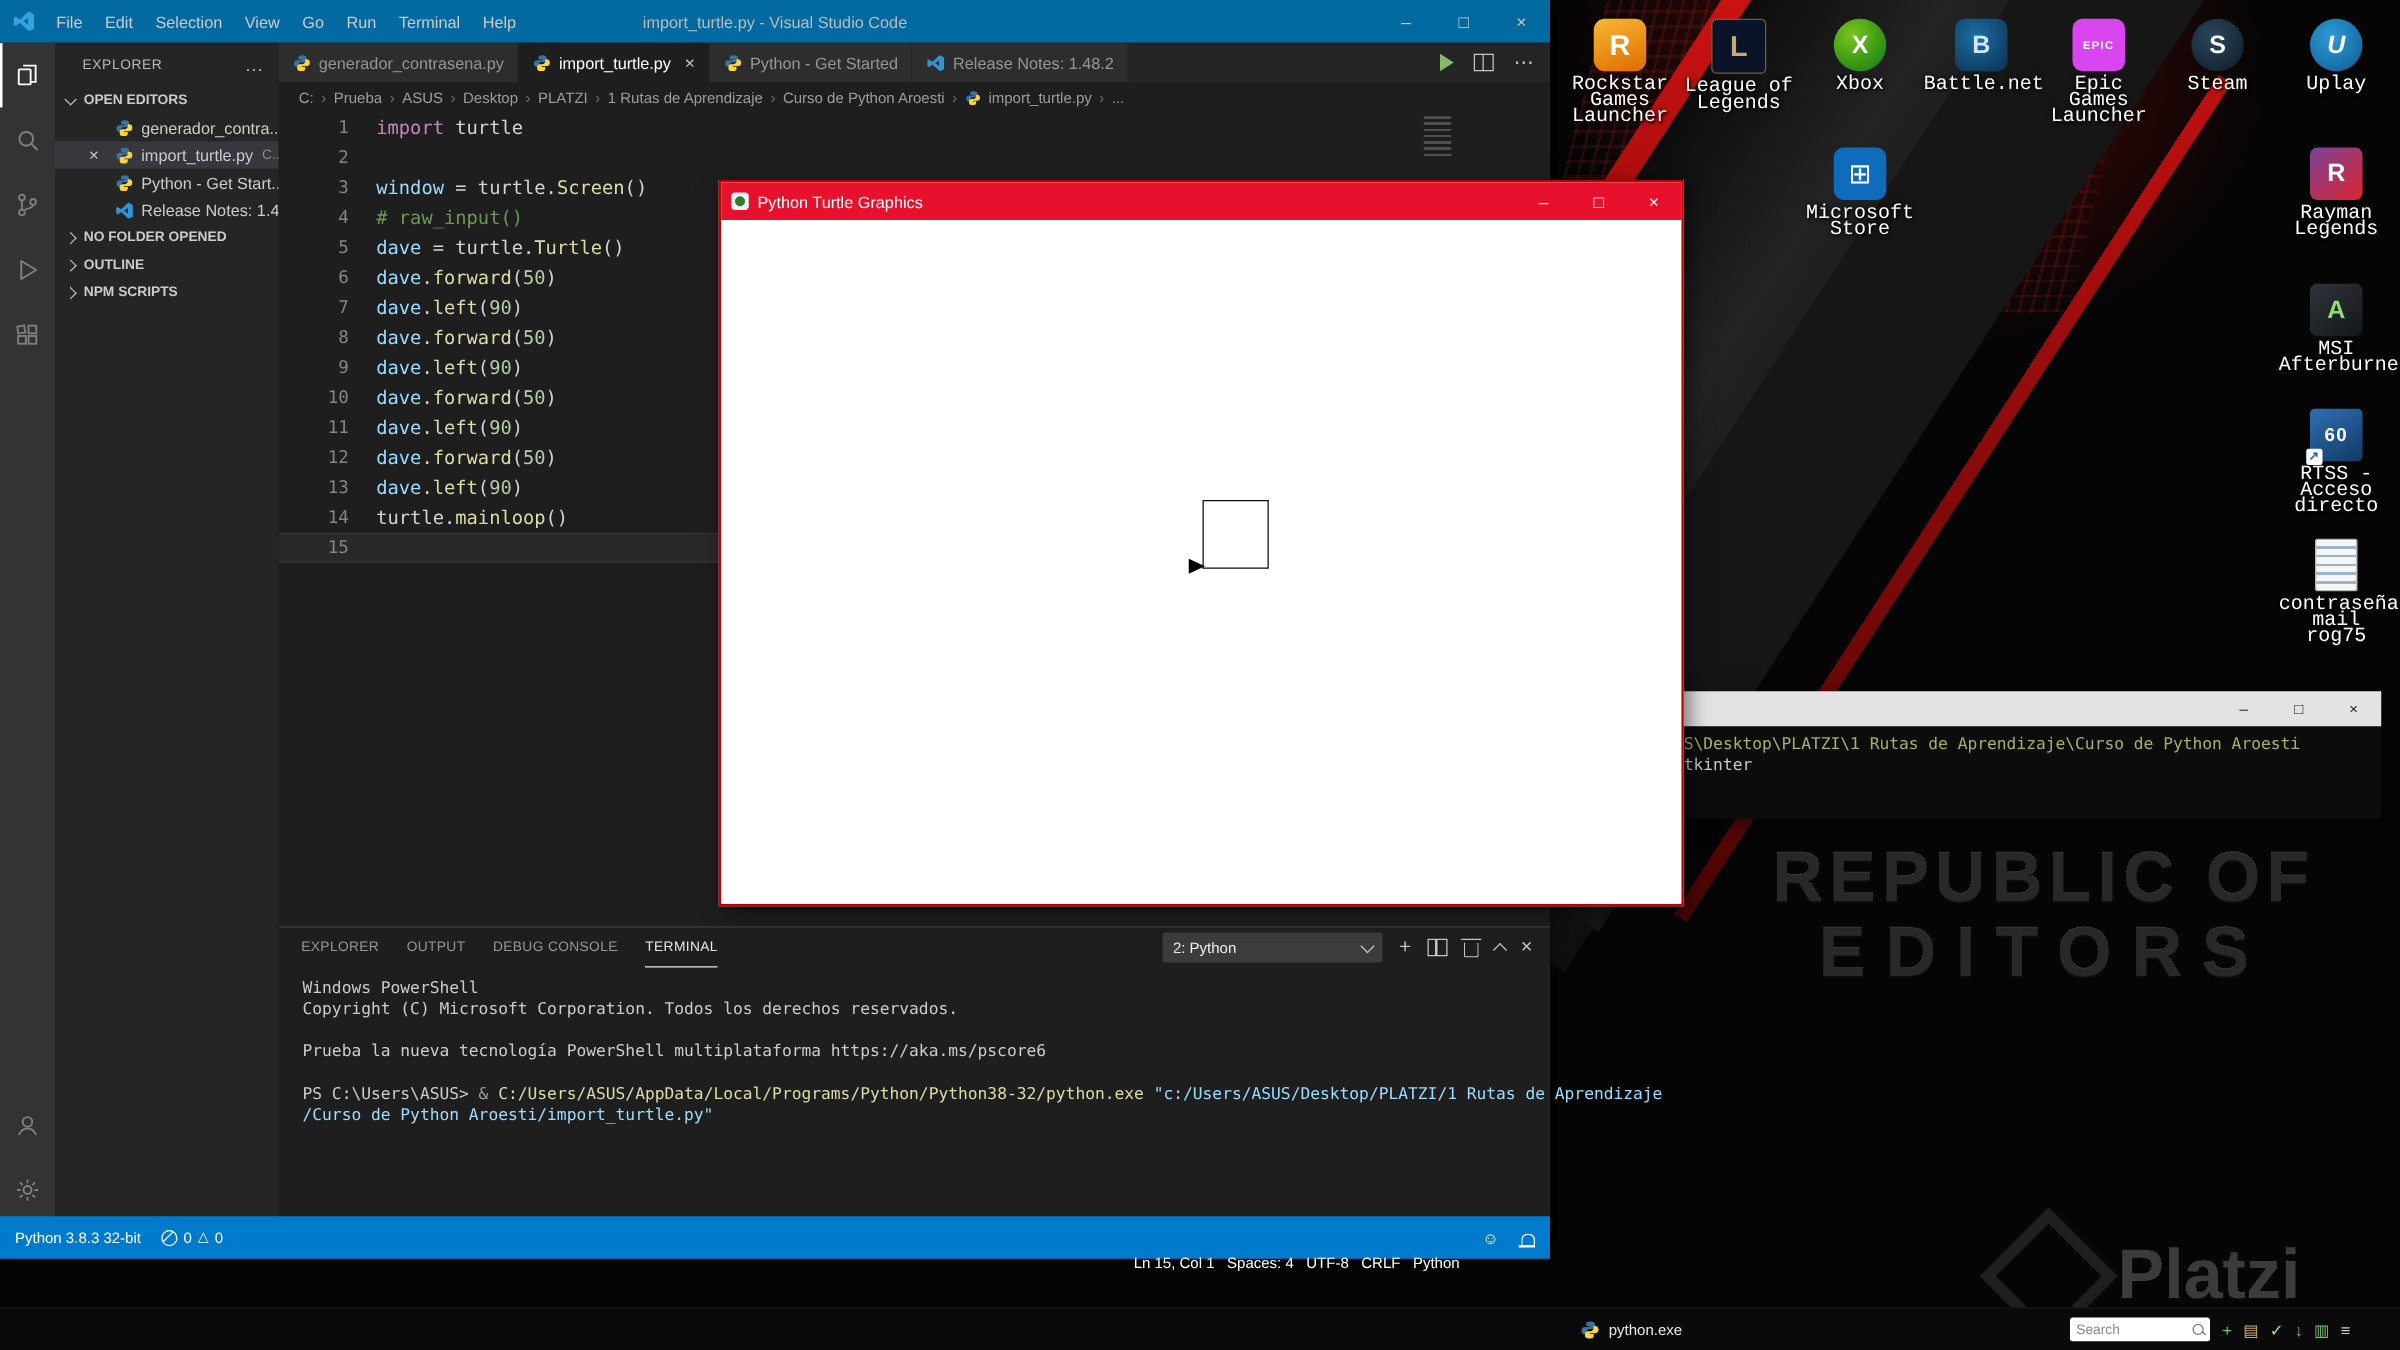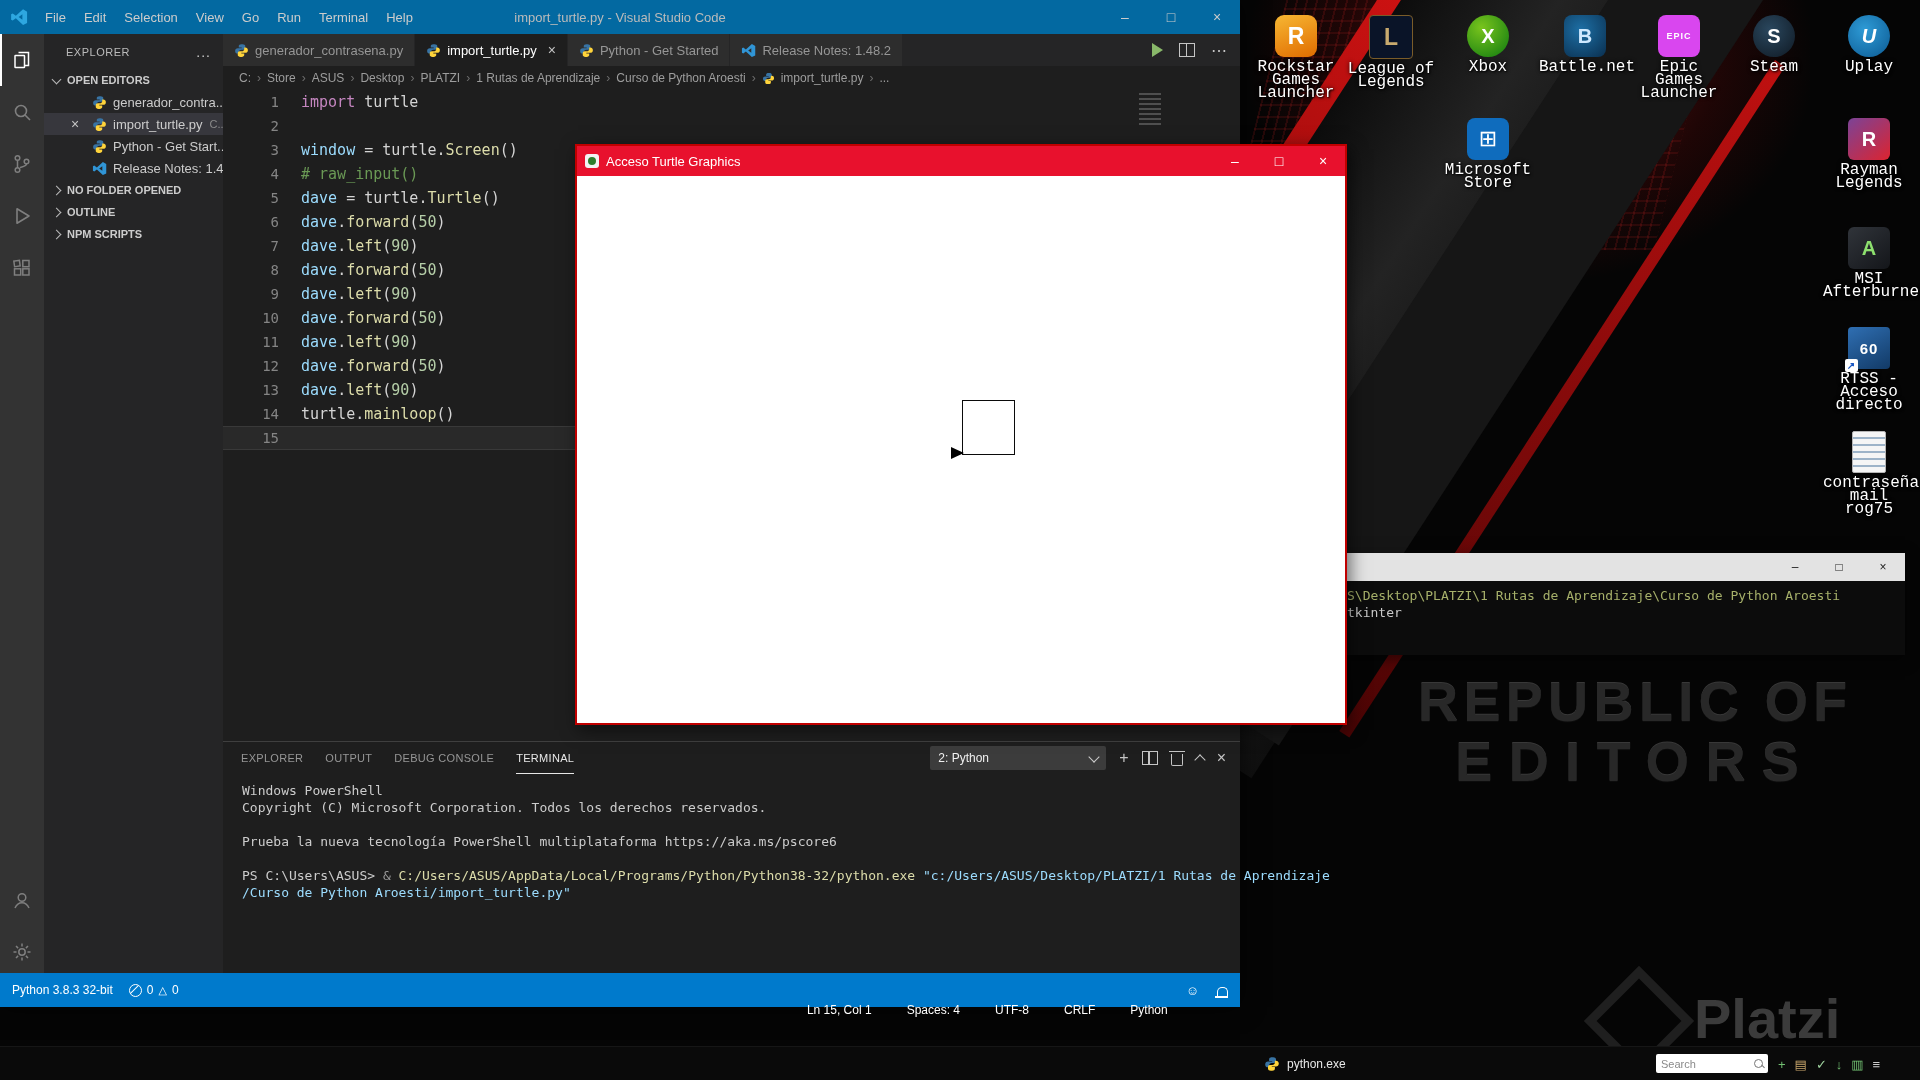--- a/index.html
+++ b/index.html
@@ -413,21 +413,21 @@
       <div class="tab-actions">
         <span class="icon-run"></span>
         <span class="icon-split"></span>
         <span class="icon-more">⋯</span>
       </div>
     </div>
 
     <div class="breadcrumb" id="breadcrumb-list">
         <span class="bc-item">C:</span>
         <span class="bc-sep">›</span>
-        <span class="bc-item">Store</span>
+        <span class="bc-item">Prueba</span>
         <span class="bc-sep">›</span>
         <span class="bc-item">ASUS</span>
         <span class="bc-sep">›</span>
         <span class="bc-item">Desktop</span>
         <span class="bc-sep">›</span>
         <span class="bc-item">PLATZI</span>
         <span class="bc-sep">›</span>
         <span class="bc-item">1 Rutas de Aprendizaje</span>
         <span class="bc-sep">›</span>
         <span class="bc-item">Curso de Python Aroesti</span>
@@ -489,37 +489,37 @@
 
     <div class="statusbar">
       <div class="sb-item">Python 3.8.3 32-bit</div>
       <div class="sb-item">
         <span class="ic-err"></span>
         <span>0</span>
         <span class="ic-warn">△</span>
         <span>0</span>
       </div>
       <div class="sb-right">
-        <span id="status-right-items" style="display:flex;gap:35px;margin-top:40px;">
+        <span id="status-right-items" style="display:flex;gap:10px;margin-top:40px;">
             <span>Ln 15, Col 1</span>
             <span>Spaces: 4</span>
             <span>UTF-8</span>
             <span>CRLF</span>
             <span>Python</span>
           </span>
         <span class="ic-smiley">☺</span>
         <span class="ic-bell"></span>
       </div>
     </div>
   </div>
 
   <div id="turtle-win">
     <div class="tw-titlebar">
       <span class="tw-icon"></span>
-      <span>Acceso Turtle Graphics</span>
+      <span>Python Turtle Graphics</span>
       <div class="tw-controls">
         <div class="tw-btn">–</div>
         <div class="tw-btn">□</div>
         <div class="tw-btn">×</div>
       </div>
     </div>
     <div class="tw-canvas">
       <div class="t-square"></div>
       <div class="t-cursor"></div>
     </div>

